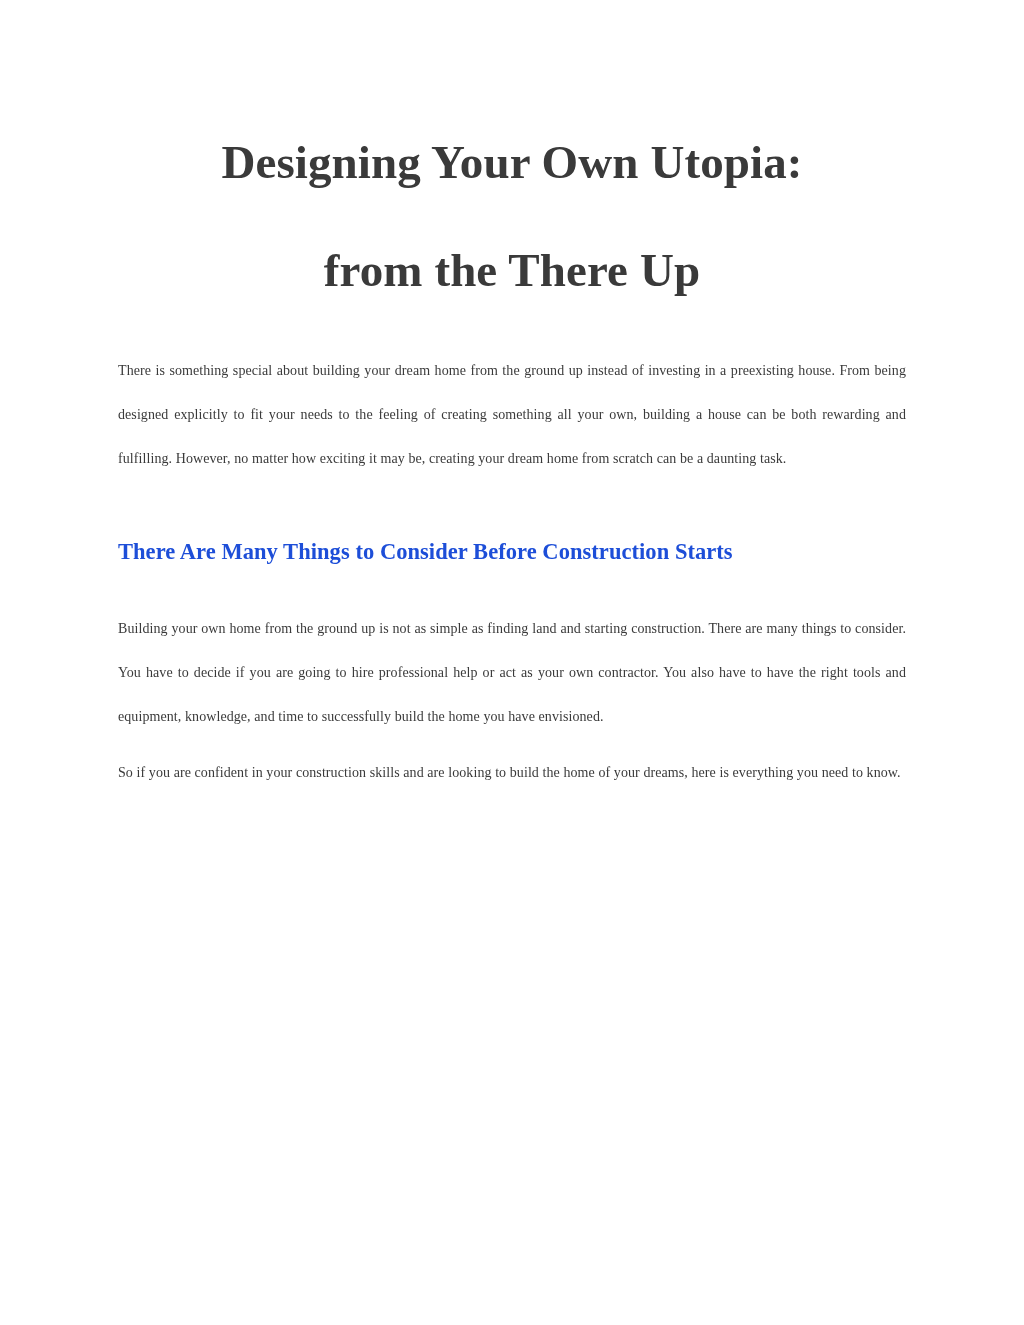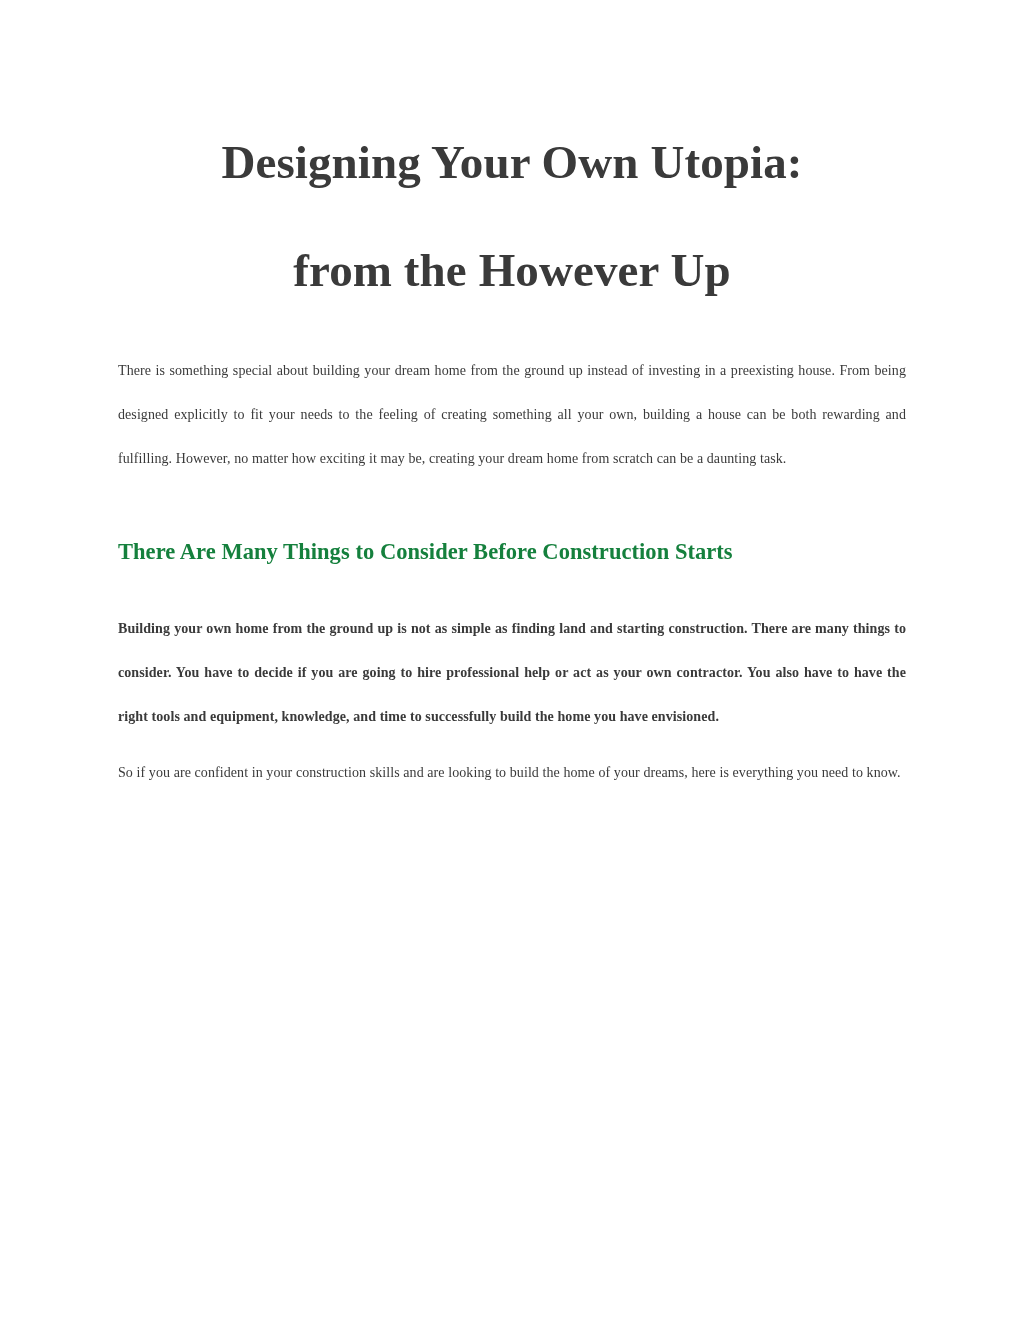--- a/index.html
+++ b/index.html
@@ -68,39 +68,38 @@
 
   
   .section-heading {
     margin: 0;
     padding-top: 42px;
     font-family: "Liberation Serif", "DejaVu Serif", serif;
     font-size: 22.5px;
     font-weight: bold;
     line-height: 58px;
     text-align: left;
-    color: #15803d;
+    color: #1d4ed8;
     letter-spacing: 0.05px;
     max-width: 790px;
   }
 
   .after-heading {
     margin-top: 26px;
-    font-weight: bold;
   }
 </style>
 </head>
 <body>
 
 <div class="page">
   <div class="content">
 
     <h1 class="doc-title">
       <span class="tline">Designing Your Own Utopia:</span>
-      <span class="tline">from the However Up</span>
+      <span class="tline">from the There Up</span>
     </h1>
 
     <p class="body-par first">There is something special about building your dream home from the ground up instead of investing in a preexisting house. From being designed explicitly to fit your needs to the feeling of creating something all your own, building a house can be both rewarding and fulfilling. However, no matter how exciting it may be, creating your dream home from scratch can be a daunting task.</p>
 
     <h2 class="section-heading">There Are Many Things to Consider Before Construction Starts</h2>
 
     <p class="body-par after-heading">Building your own home from the ground up is not as simple as finding land and starting construction. There are many things to consider. You have to decide if you are going to hire professional help or act as your own contractor. You also have to have the right tools and equipment, knowledge, and time to successfully build the home you have envisioned.</p>
 
     <p class="body-par">So if you are confident in your construction skills and are looking to build the home of your dreams, here is everything you need to know.</p>
 

